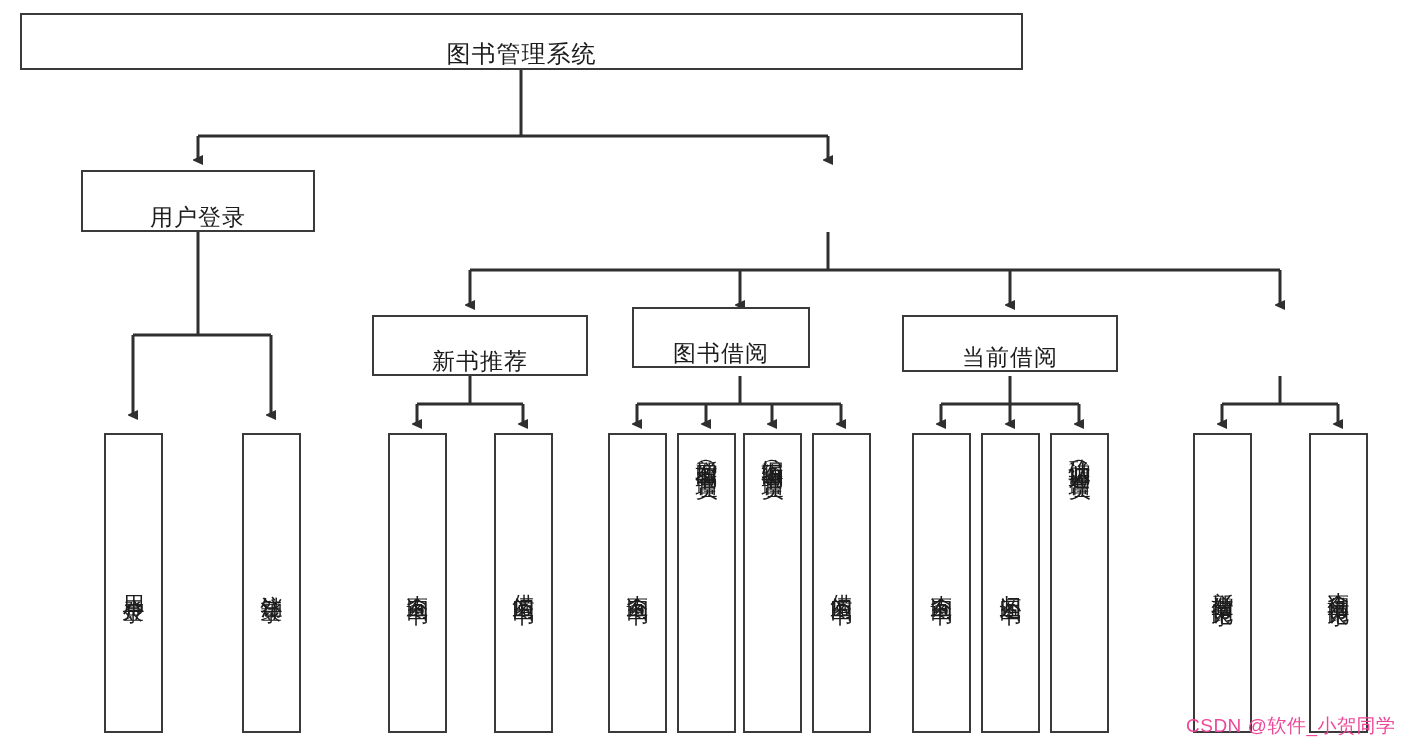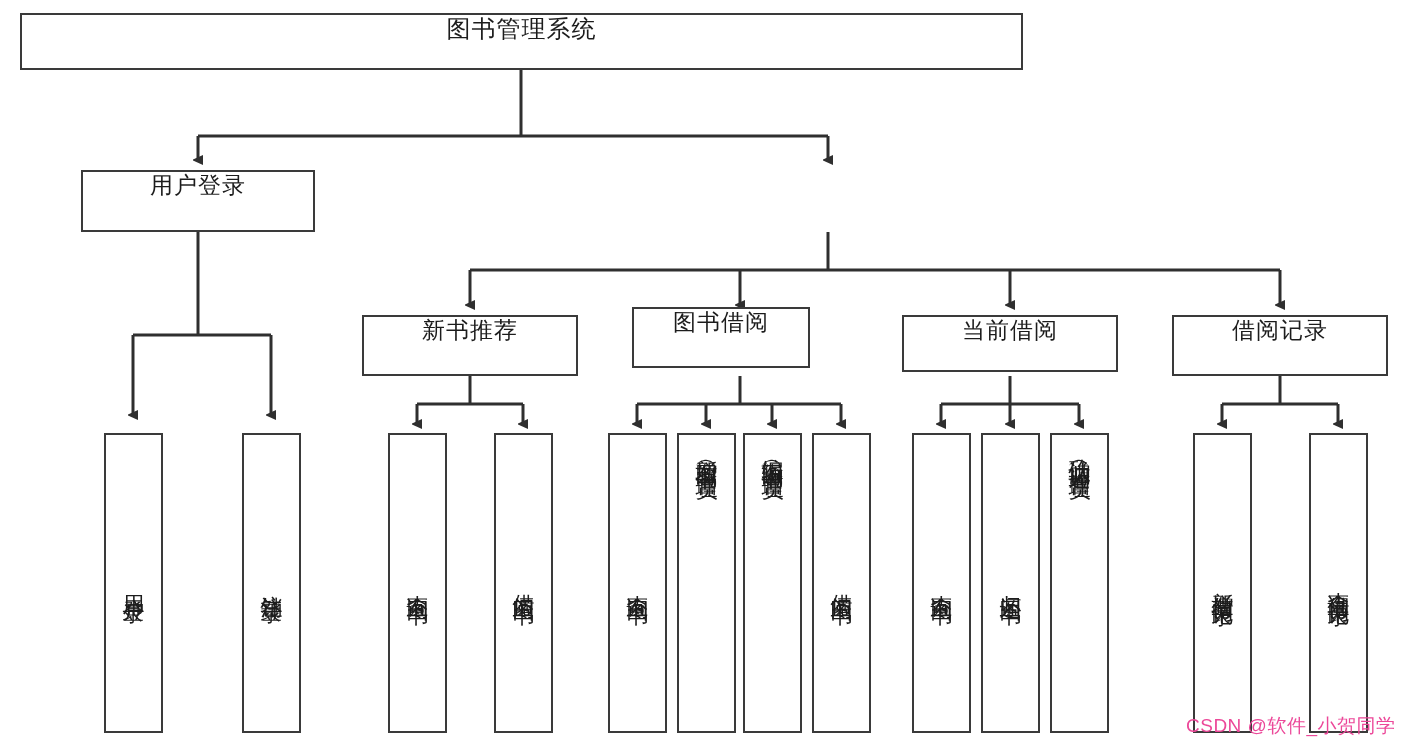--- a/index.html
+++ b/index.html
@@ -21,21 +21,21 @@
     width:1405px;
     height:747px;
     pointer-events:none;
   }
   .node{
     position:absolute;
     box-sizing:border-box;
     background:#ffffff;
     border:2px solid #3a3a3a;
     display:flex;
-    align-items:flex-start;
+    align-items:flex-end;
     justify-content:center;
     z-index:2;
   }
   .node .label{
     display:block;
     text-align:center;
     color:#1c1c1c;
     line-height:1.15;
     white-space:nowrap;
   }
@@ -135,32 +135,29 @@
   </svg>
 
   <div class="node horiz root" style="left:20px; top:13px; width:1003px; height:57px;">
     <span class="label">图书管理系统</span>
   </div>
 
   <div class="node horiz" style="left:81px; top:170px; width:234px; height:62px;">
     <span class="label">用户登录</span>
   </div>
 
-  <div class="node horiz" style="left:362px; top:315px; width:216px; height:61px;">
+  <div class="node horiz" style="left:372px; top:315px; width:216px; height:61px;">
     <span class="label">新书推荐</span>
   </div>
   <div class="node horiz" style="left:632px; top:307px; width:178px; height:61px;">
     <span class="label">图书借阅</span>
   </div>
   <div class="node horiz" style="left:902px; top:315px; width:216px; height:57px;">
     <span class="label">当前借阅</span>
   </div>
-  <div class="node horiz" style="left:1172px; top:315px; width:216px; height:61px;">
-    <span class="label">借阅记录</span>
-  </div>
 
   <div class="node leaf short" style="left:104px; top:433px; width:59px; height:300px;">
     <span class="label">用户登录</span>
   </div>
   <div class="node leaf short" style="left:242px; top:433px; width:59px; height:300px;">
     <span class="label">注销登录</span>
   </div>
 
   <div class="node leaf short" style="left:388px; top:433px; width:59px; height:300px;">
     <span class="label">查询图书</span>

